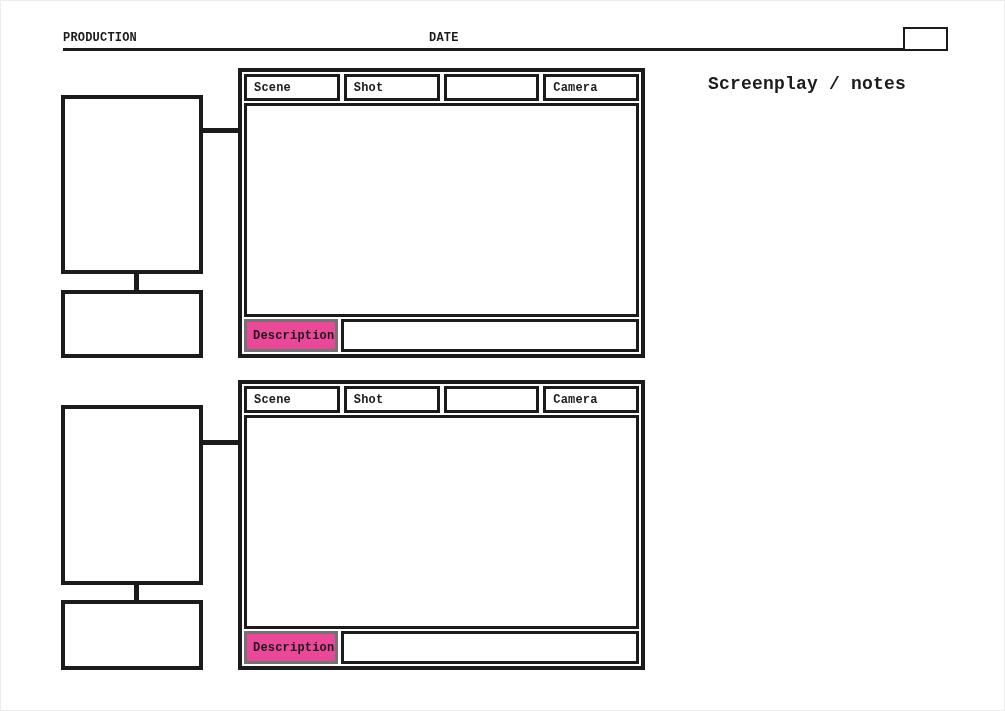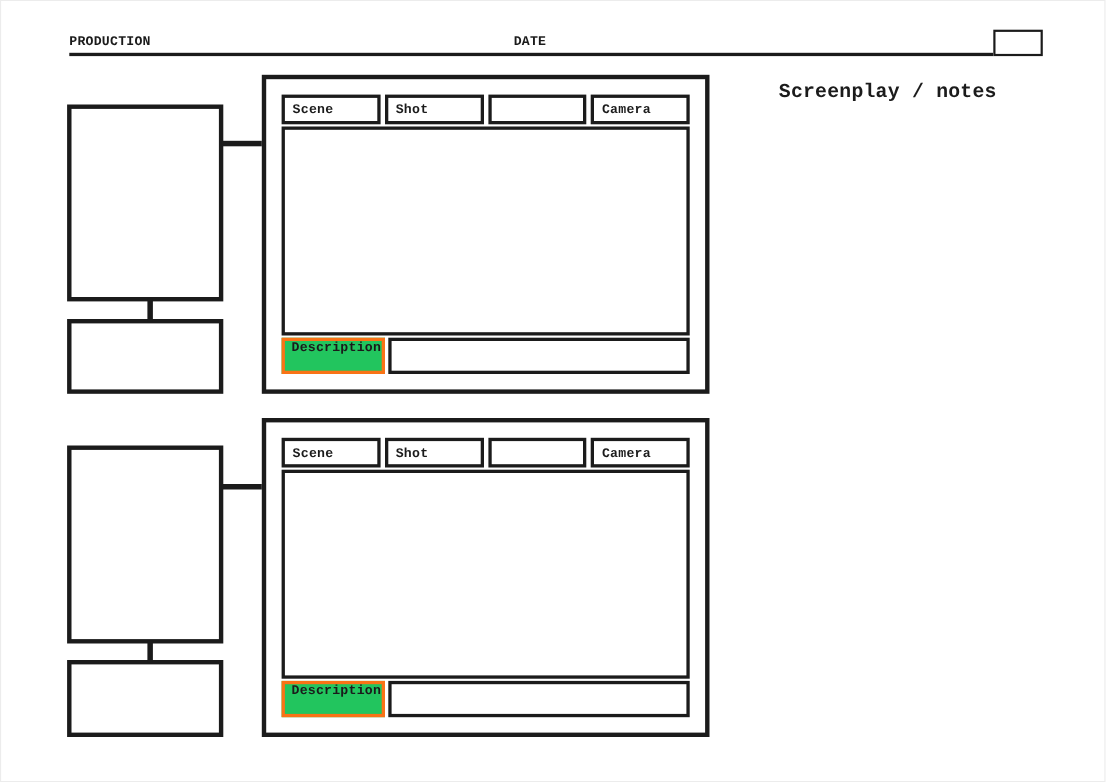--- a/index.html
+++ b/index.html
@@ -20,21 +20,21 @@
   .abs { position: absolute; }
   .lbl {
     font-size: 12px;
     line-height: 12px;
     letter-spacing: 0.2px;
     white-space: nowrap;
   }
 
   
   #production-label { left: 63px; top: 32px; }
-  #date-label { left: 467px; top: 32px; }
+  #date-label { left: 429px; top: 32px; }
   #header-rule {
     left: 63px; top: 48px;
     width: 840px; height: 3px;
     background: #1b1b1b;
   }
   #corner-box {
     left: 903px; top: 27px;
     width: 45px; height: 24px;
     border: 2.5px solid #1b1b1b;
     box-sizing: border-box;
@@ -49,21 +49,21 @@
   .frame {
     position: absolute;
     left: 238px;
     width: 407px;
     height: 290px;
     border: 4px solid #1b1b1b;
     box-sizing: border-box;
     background: #ffffff;
     display: flex;
     flex-direction: column;
-    padding: 14px;
+    padding: 2px;
     gap: 2px;
   }
   .frame.row1 { top: 68px; }
   .frame.row2 { top: 380px; }
 
   .head-row {
     display: flex;
     gap: 4px;
     height: 27px;
     flex: 0 0 auto;
@@ -83,27 +83,28 @@
     box-sizing: border-box;
     background: #ffffff;
   }
   .desc-row {
     display: flex;
     gap: 3px;
     height: 33px;
     flex: 0 0 auto;
   }
   .desc-label-cell {
-    border: 3px solid #f97316;
+    border: 3px solid #737373;
     box-sizing: border-box;
     width: 94px;
     flex: 0 0 auto;
     display: flex;
+    align-items: center;
     padding-left: 6px;
-    background: #22c55e;
+    background: #ec4899;
   }
   .desc-value-cell {
     border: 3px solid #1b1b1b;
     box-sizing: border-box;
     flex: 1 1 auto;
     background: #ffffff;
   }
 
   
   .panel-box {

